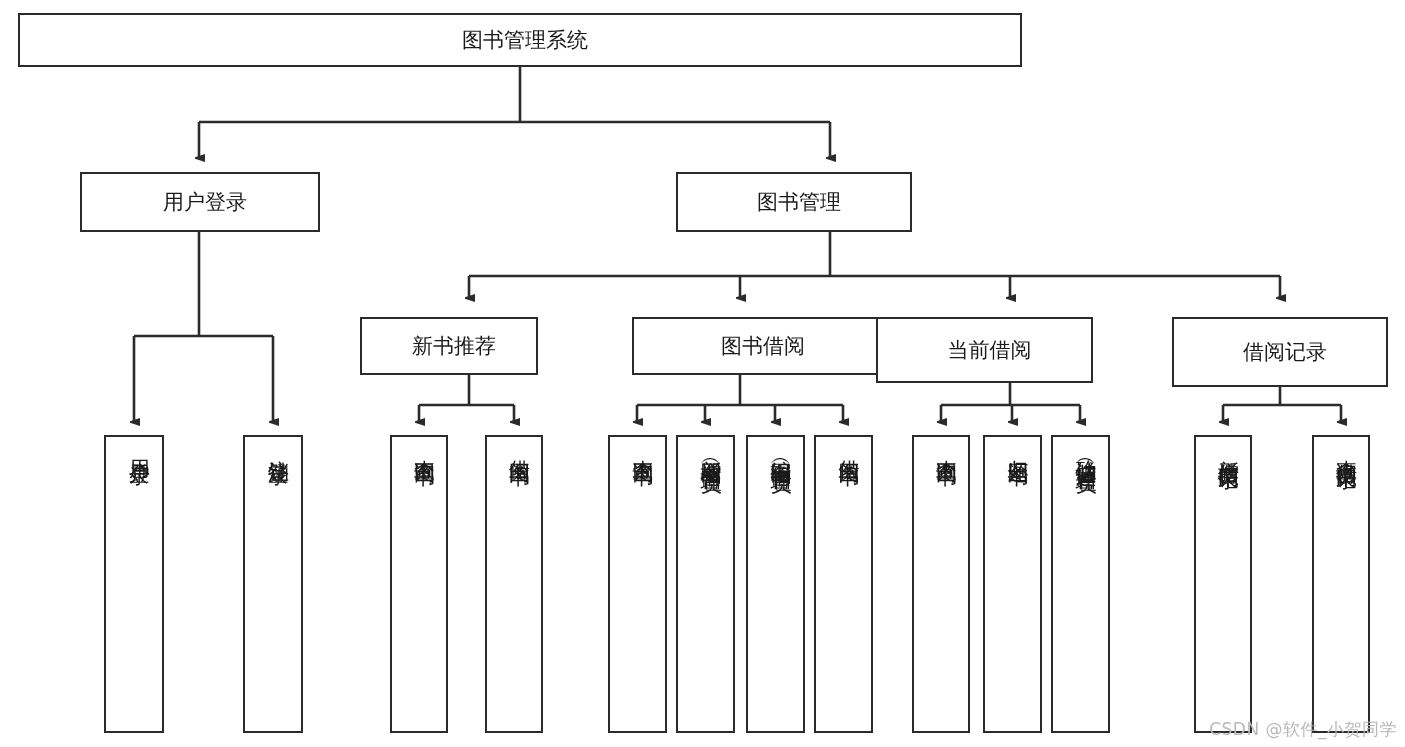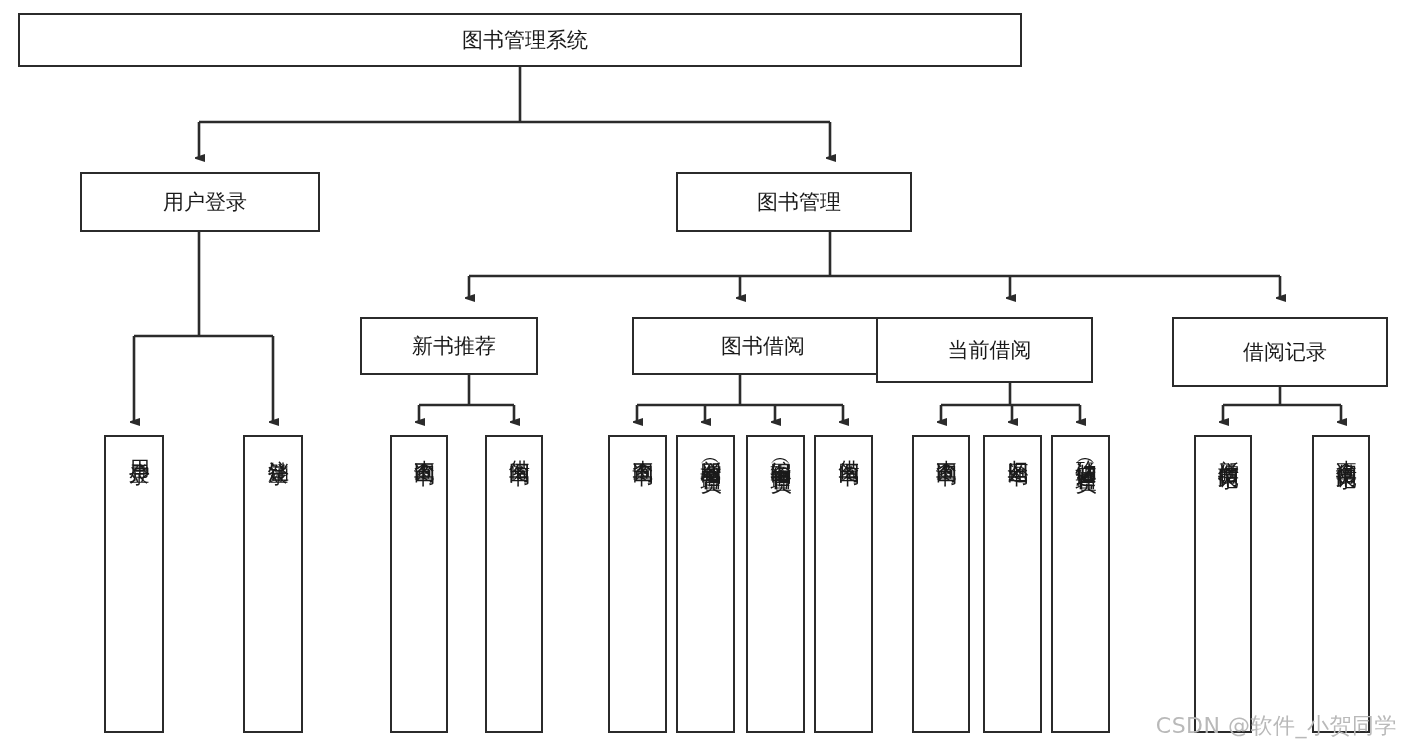--- a/index.html
+++ b/index.html
@@ -55,21 +55,21 @@
     font-size: 21px;
     writing-mode: vertical-rl;
     text-orientation: upright;
     letter-spacing: 2px;
     line-height: 1;
   }
   .watermark {
     position: absolute;
     right: 8px;
     bottom: 6px;
-    font-size: 22px;
+    font-size: 17px;
     color: #b9b9b9;
     letter-spacing: 0.5px;
     white-space: nowrap;
     pointer-events: none;
   }
 </style>
 </head>
 <body>
 
 <div id="diagram-root">

